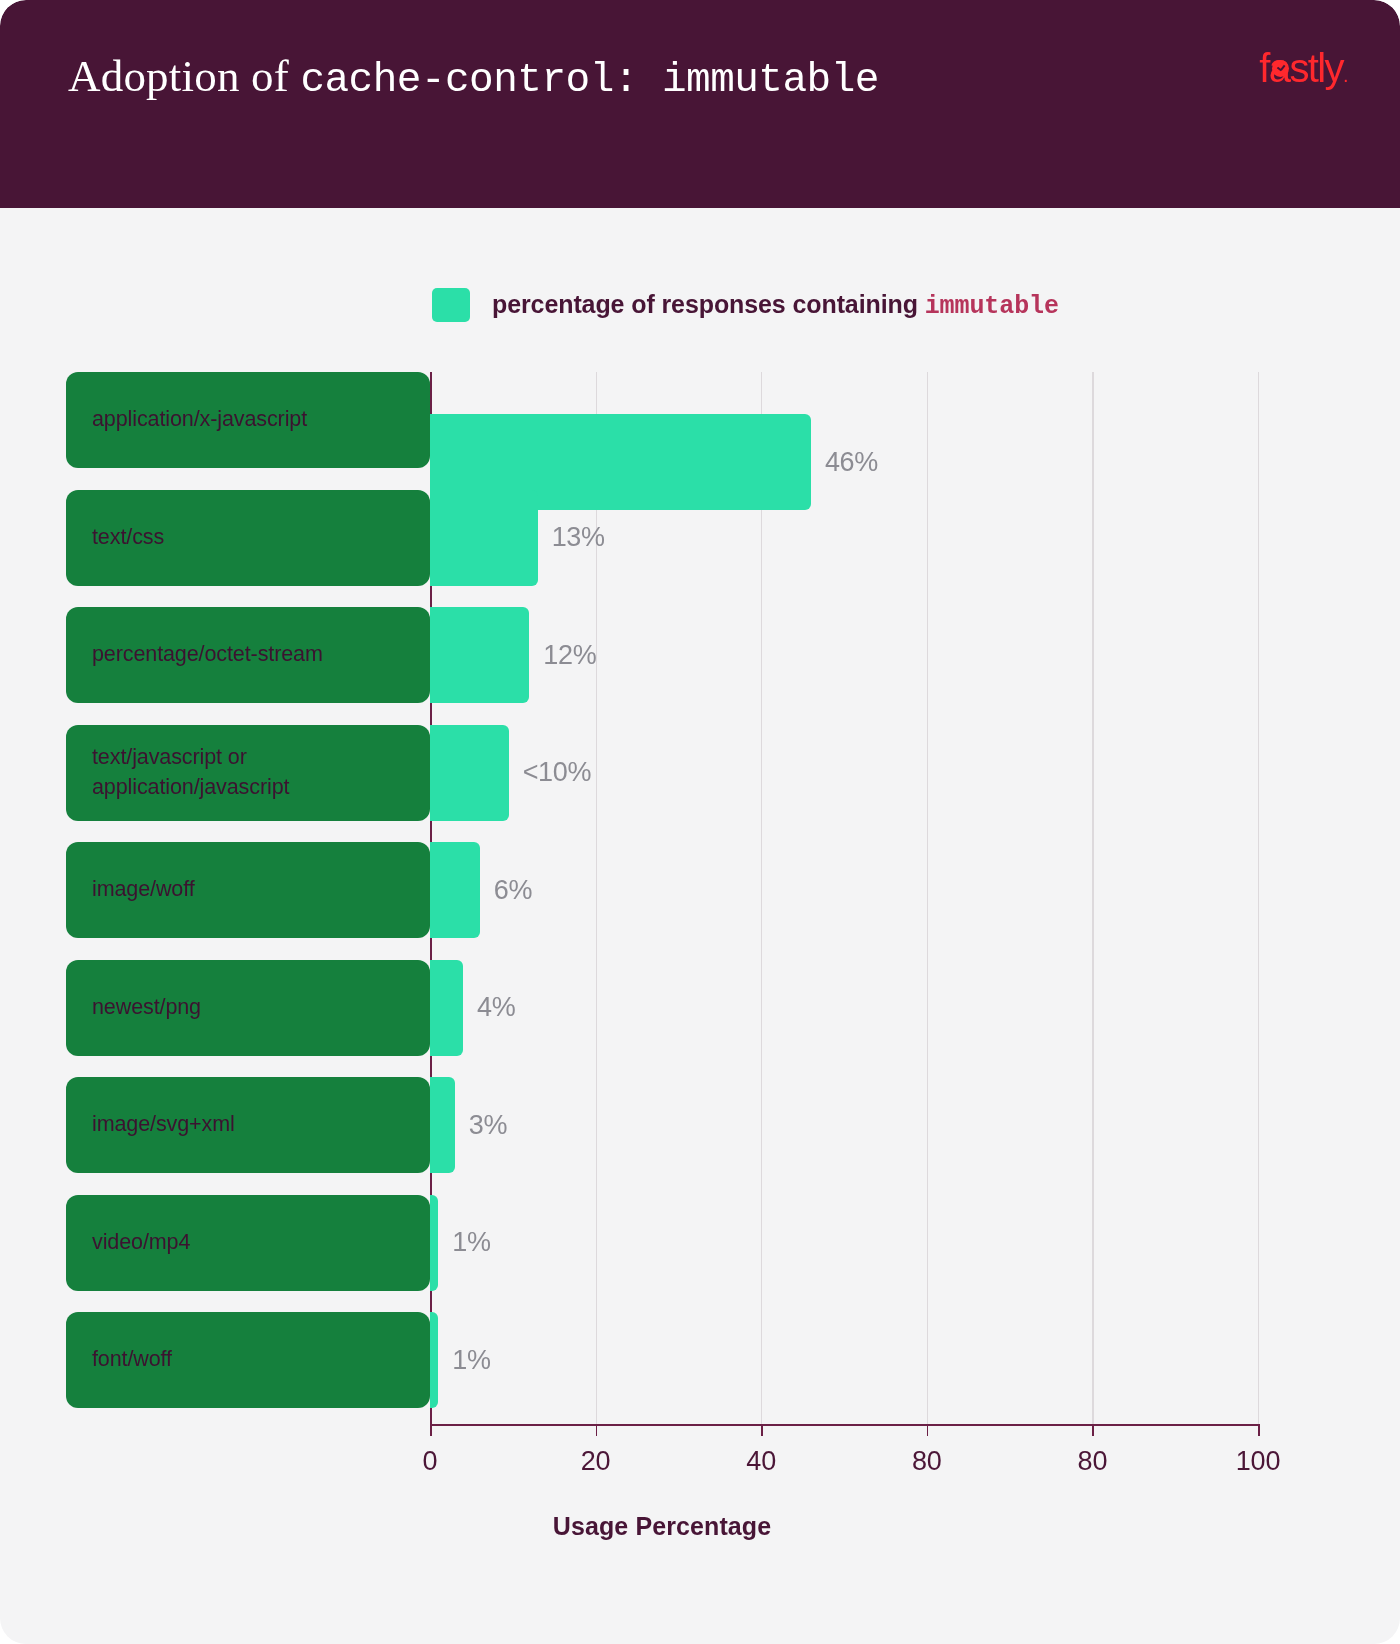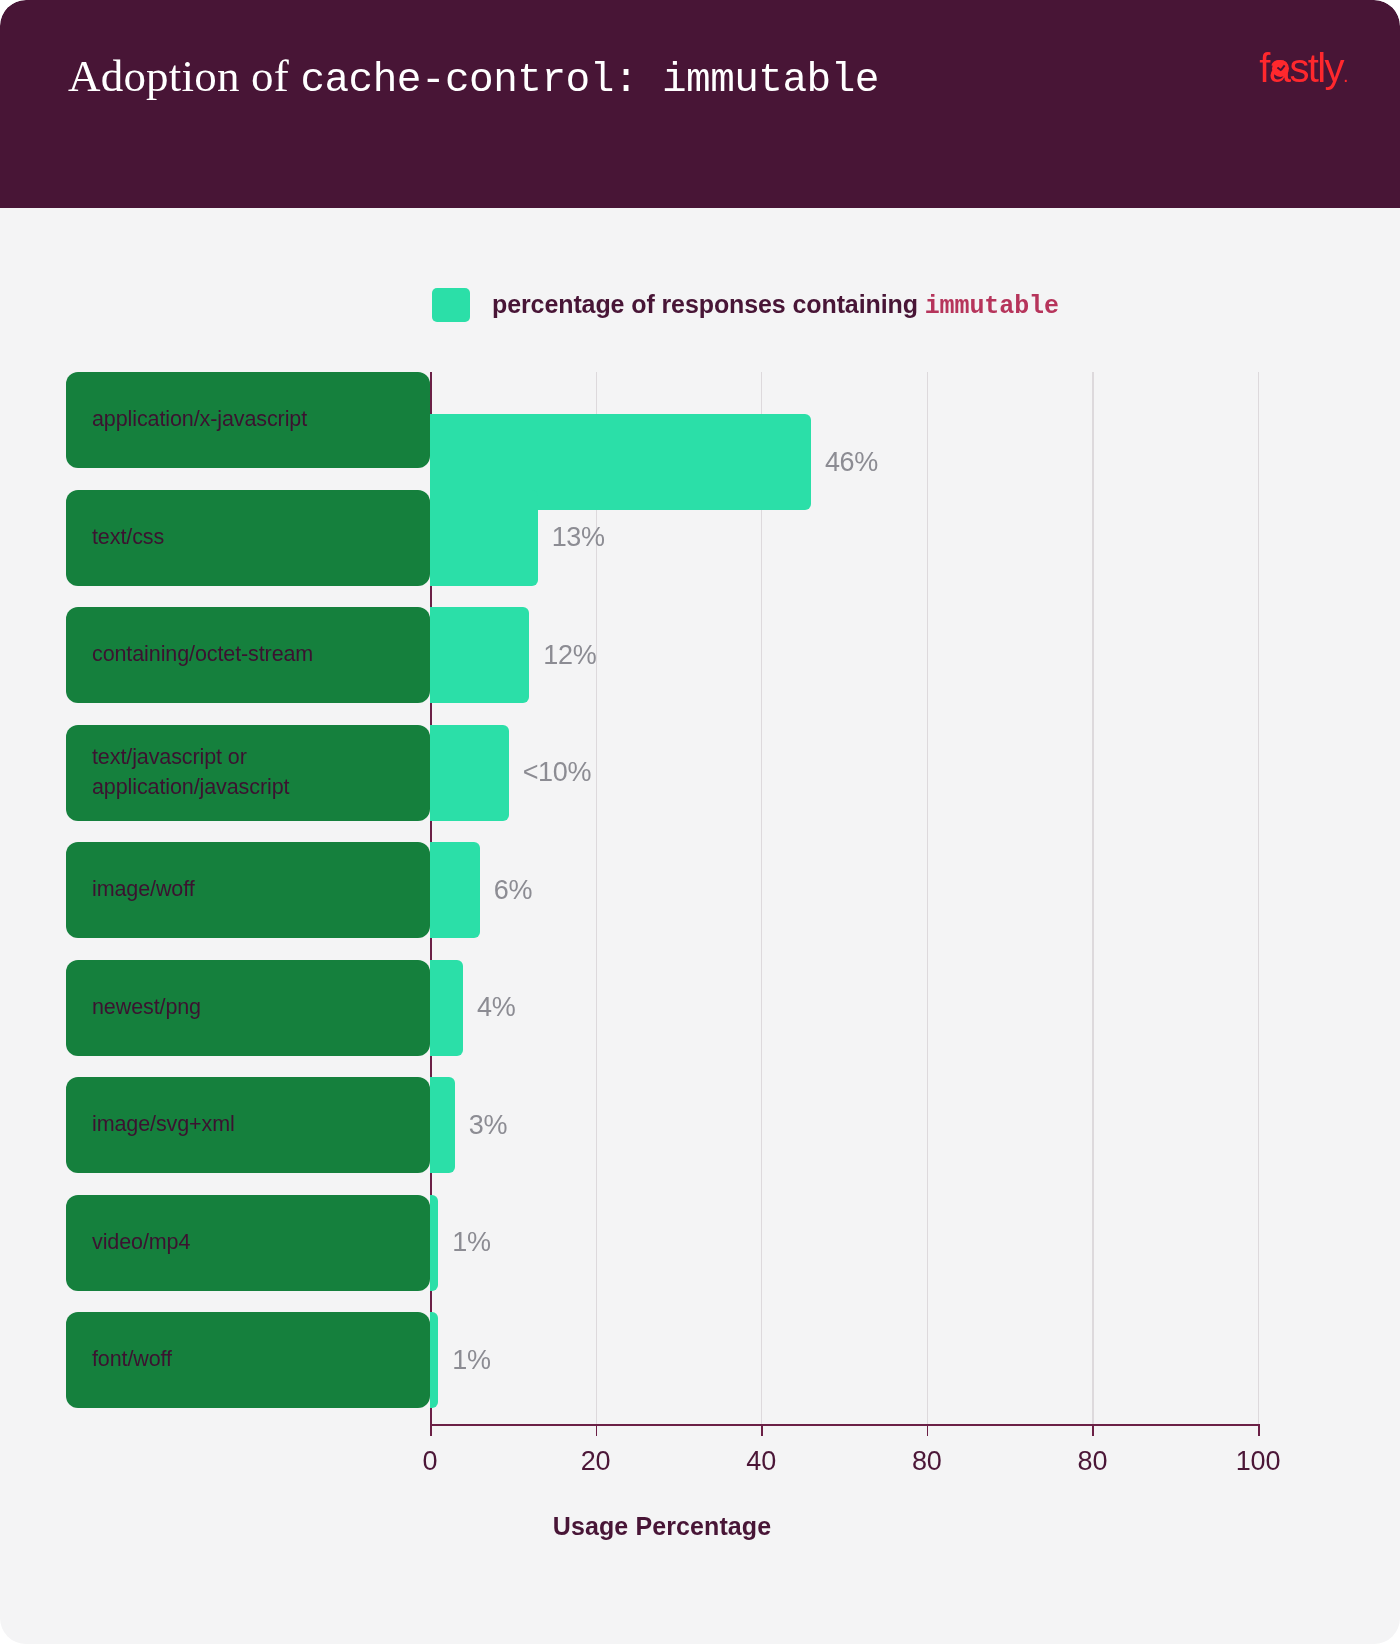--- a/index.html
+++ b/index.html
@@ -280,21 +280,21 @@
             <div class="row-label">application/x-javascript</div>
           </div>
         </div>
         <div class="row" style="top: 117.5px;">
           <div class="row-card">
             <div class="row-label">text/css</div>
           </div>
         </div>
         <div class="row" style="top: 235px;">
           <div class="row-card">
-            <div class="row-label">containing/octet-stream</div>
+            <div class="row-label">percentage/octet-stream</div>
           </div>
         </div>
         <div class="row" style="top: 352.5px;">
           <div class="row-card">
             <div class="row-label">text/javascript or<br><span>application/javascript</span></div>
           </div>
         </div>
         <div class="row" style="top: 470px;">
           <div class="row-card">
             <div class="row-label">image/woff</div>

